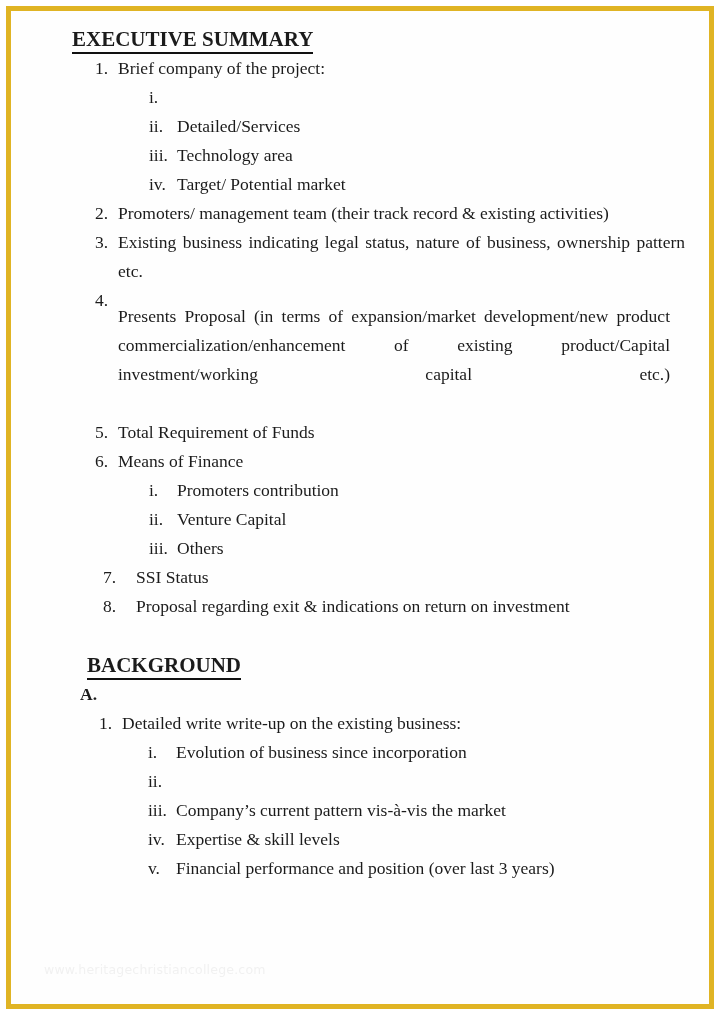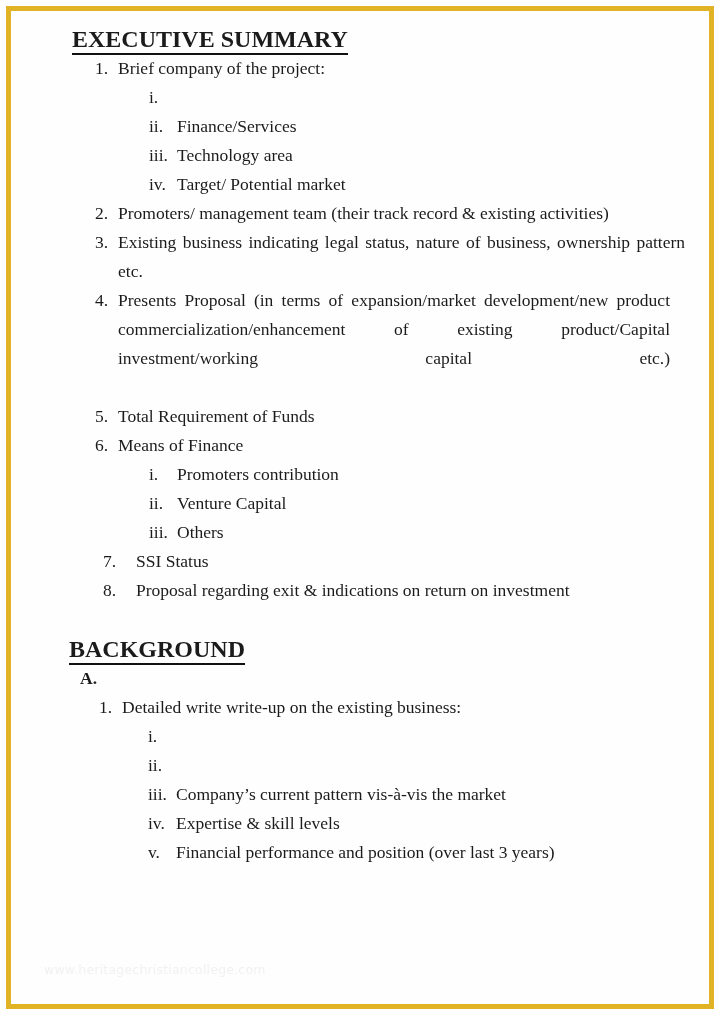--- a/index.html
+++ b/index.html
@@ -61,32 +61,32 @@
     margin: 62px 0 0 0;
     padding: 0;
   }
   .doc-title span {
     border-bottom: 2.4px solid #111;
     padding-bottom: 1px;
   }
 
   .section-head {
     font-weight: bold;
-    font-size: 24px;
+    font-size: 21px;
     margin: 14px 13px 0 0;
     padding-left: 61px;
   }
   .section-head span {
     border-bottom: 2px solid #111;
     padding-bottom: 1px;
   }
 
   .section-head.background-head {
     margin-top: 0;
-    padding-left: 58px;
+    padding-left: 76px;
   }
 
   
   .row {
     display: flex;
     align-items: flex-start;
   }
   .marker {
     flex: 0 0 auto;
     text-align: left;
@@ -126,20 +126,21 @@
   
   .justify {
     text-align: justify;
     text-justify: inter-word;
     padding-right: 24px;
   }
   .justify-hard {
     text-align: justify;
     text-justify: inter-word;
     padding-right: 39px;
+    margin-top: 16px;
   }
   .justify-hard::after {
     content: "";
     display: inline-block;
     width: 100%;
   }
 
   .gap-lg { height: 30px; }
 
   
@@ -175,21 +176,21 @@
         <span class="marker">1.</span>
         <span class="body">Brief company of the project:</span>
       </div>
 
       <div class="row lv2">
         <span class="marker">i.</span>
       </div>
 
       <div class="row lv2">
         <span class="marker">ii.</span>
-        <span class="body">Finance/Services</span>
+        <span class="body">Detailed/Services</span>
       </div>
 
       <div class="row lv2">
         <span class="marker">iii.</span>
         <span class="body">Technology area</span>
       </div>
 
       <div class="row lv2">
         <span class="marker">iv.</span>
         <span class="body">Target/ Potential  market</span>
@@ -253,20 +254,21 @@
         <span class="marker">A.</span>
       </div>
 
       <div class="row lv1c">
         <span class="marker">1.</span>
         <span class="body">Detailed write write-up on the existing business:</span>
       </div>
 
       <div class="row lv2b">
         <span class="marker">i.</span>
+        <span class="body">Evolution of business since incorporation</span>
       </div>
 
       <div class="row lv2b">
         <span class="marker">ii.</span>
       </div>
 
       <div class="row lv2b">
         <span class="marker">iii.</span>
         <span class="body">Company’s current pattern vis-à-vis the market</span>
       </div>

